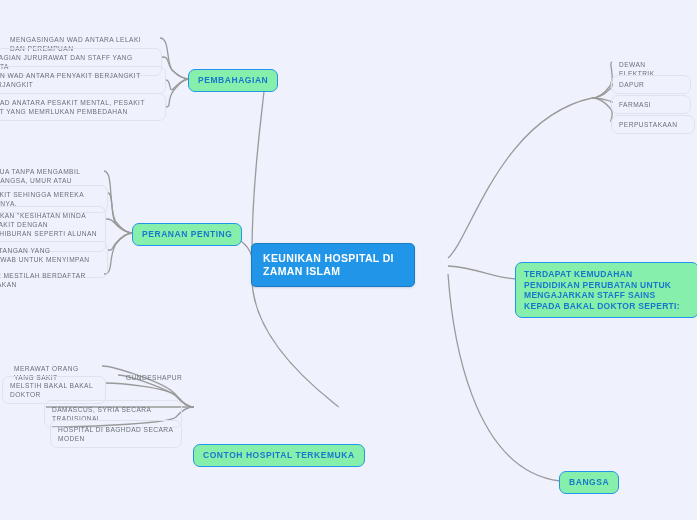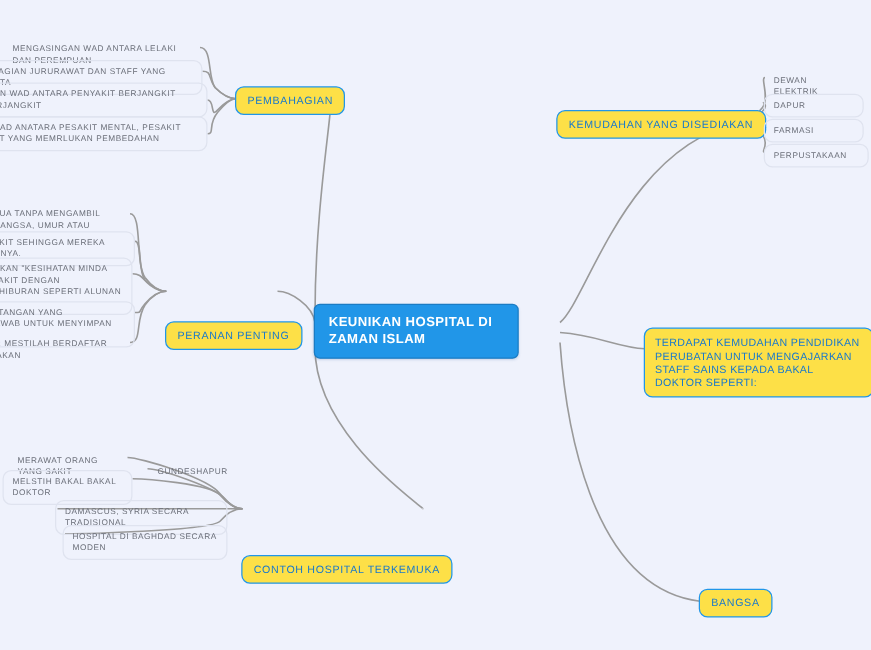--- a/index.html
+++ b/index.html
@@ -43,26 +43,26 @@
     color: #ffffff;
     font-size: 10.5px;
     font-weight: bold;
     letter-spacing: 0.35px;
     line-height: 13px;
     padding: 8px 11px;
     box-shadow: 0 1px 2px rgba(30,80,140,0.18);
   }
 
   .node-branch {
-    background: #fde047;
+    background: #86efac;
     border: 1.6px solid #2196e8;
     border-radius: 7px;
     color: #1878cc;
     font-size: 8.5px;
-    font-weight: normal;
+    font-weight: bold;
     letter-spacing: 0.55px;
     line-height: 11px;
     padding: 5px 9px;
     white-space: nowrap;
   }
 
   .node-branch.multiline {
     white-space: normal;
     letter-spacing: 0.3px;
     line-height: 10.5px;
@@ -146,21 +146,21 @@
   <div class="node node-leaf" style="left:-40px; top:48px; width:202px;">
     <span class="leaf-text">PEMBAHAGIAN JURURAWAT DAN STAFF YANG SAMA RATA</span>
   </div>
   <div class="node node-leaf" style="left:-62px; top:66px; width:228px;">
     <span class="leaf-text">MENGASINGKAN WAD ANTARA PENYAKIT BERJANGKIT DAN TIDAK BERJANGKIT</span>
   </div>
   <div class="node node-leaf" style="left:-76px; top:93px; width:242px;">
     <span class="leaf-text">MENGASINGKAN WAD ANATARA PESAKIT MENTAL, PESAKIT BIASA DAN PESAKIT YANG MEMRLUKAN PEMBEDAHAN</span>
   </div>
 
-  <div class="node node-branch" style="left:132px; top:223px;margin-top:34px;">
+  <div class="node node-branch" style="left:132px; top:223px;">
     <span>PERANAN PENTING</span>
   </div>
 
   <div class="node node-leaf plain" style="left:-62px; top:162px; width:166px;">
     <span class="leaf-text">MERAWAT SEMUA TANPA MENGAMBIL KIRA AGAMA, BANGSA, UMUR ATAU JANTINA.</span>
   </div>
   <div class="node node-leaf" style="left:-66px; top:185px; width:174px;">
     <span class="leaf-text">MERAWAT PESAKIT SEHINGGA MEREKA SIHAT SEPENUHNYA.</span>
   </div>
   <div class="node node-leaf" style="left:-64px; top:206px; width:170px;">
@@ -186,23 +186,20 @@
   <div class="node node-leaf plain" style="left:118px; top:368px; width:64px;">
     <span class="leaf-text">GUNDESHAPUR</span>
   </div>
   <div class="node node-leaf" style="left:44px; top:400px; width:138px;">
     <span class="leaf-text">DAMASCUS, SYRIA SECARA TRADISIONAL</span>
   </div>
   <div class="node node-leaf" style="left:50px; top:420px; width:132px;">
     <span class="leaf-text">HOSPITAL DI BAGHDAD SECARA MODEN</span>
   </div>
 
-  <div class="node node-branch" style="left:445px; top:88px;">
-    <span>KEMUDAHAN YANG DISEDIAKAN</span>
-  </div>
 
   <div class="node node-leaf plain" style="left:611px; top:55px; width:80px;">
     <span class="leaf-text">DEWAN ELEKTRIK</span>
   </div>
   <div class="node node-leaf" style="left:611px; top:75px; width:80px;">
     <span class="leaf-text">DAPUR</span>
   </div>
   <div class="node node-leaf" style="left:611px; top:95px; width:80px;">
     <span class="leaf-text">FARMASI</span>
   </div>

